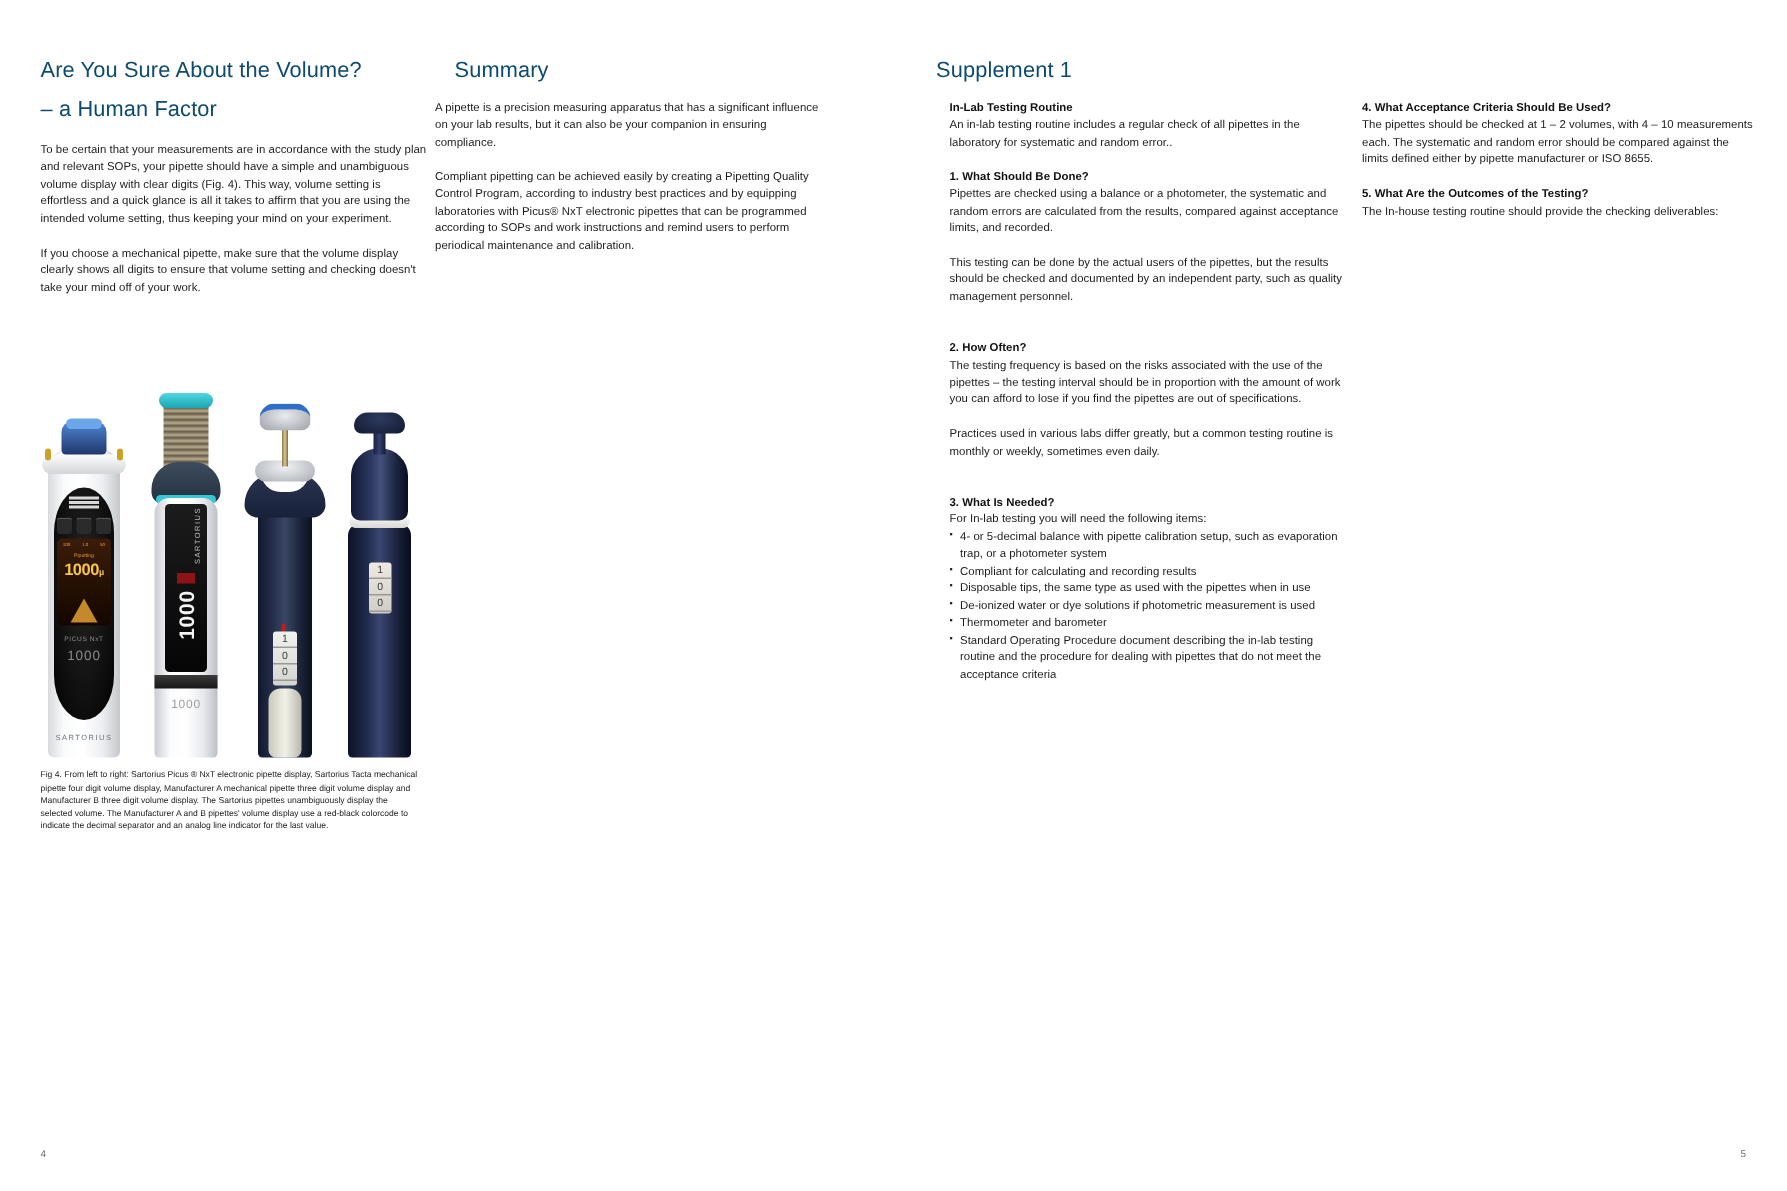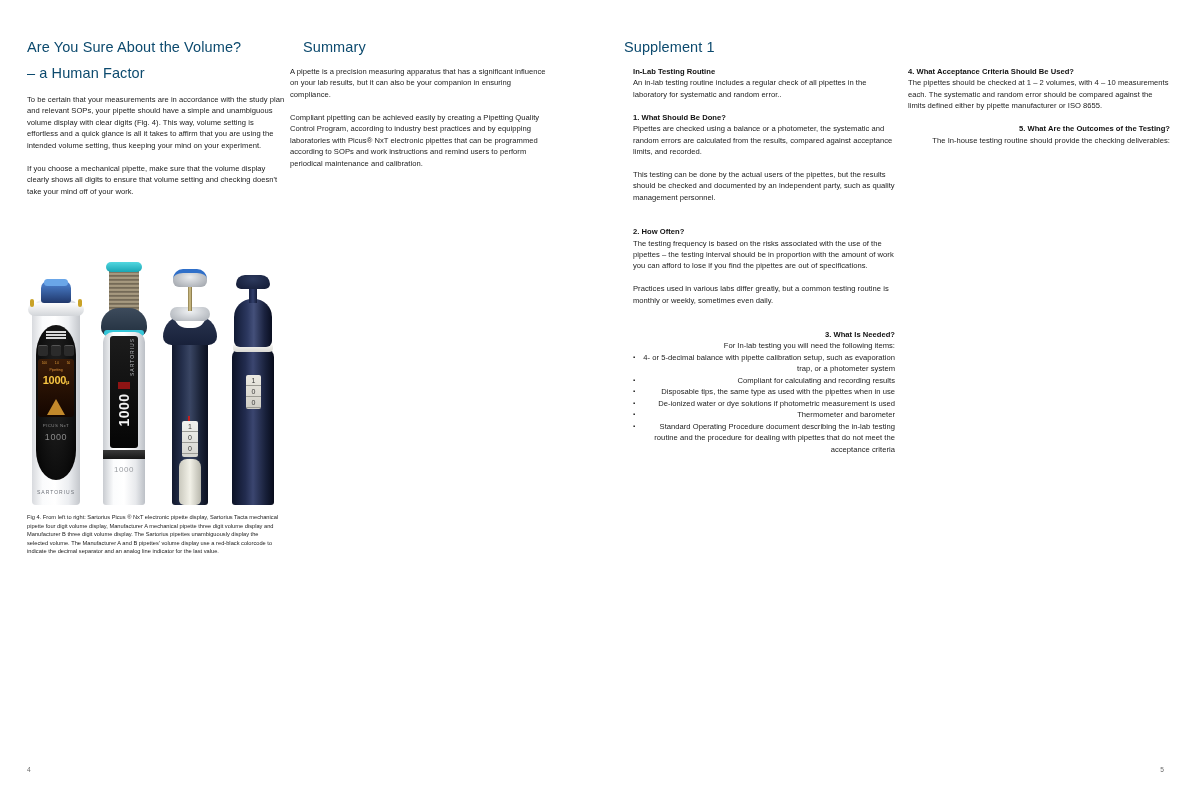--- a/index.html
+++ b/index.html
@@ -48,21 +48,21 @@
 
   .sub-head {
     font-size: 7.6px;
     line-height: 11.45px;
     font-weight: bold;
     color: #111;
     margin: 0;
     letter-spacing: 0.02px;
   }
   .block { margin-bottom: 11.4px; }
-  .block.tight { margin-bottom: 0; text-align: right; }
+  .block.tight { margin-bottom: 0; }
 
   .gap-lg { height: 11.4px; }
 
   
   ul.bullets {
     margin: 0; padding: 0; list-style: none;
   }
   ul.bullets li {
     position: relative;
     padding-left: 7px;

